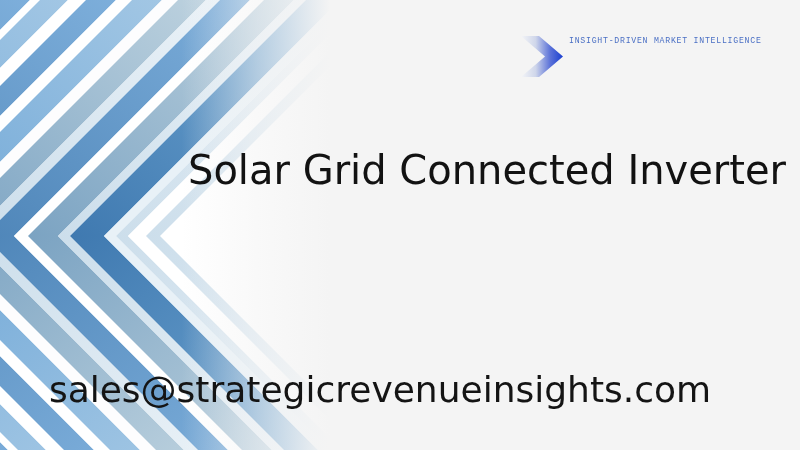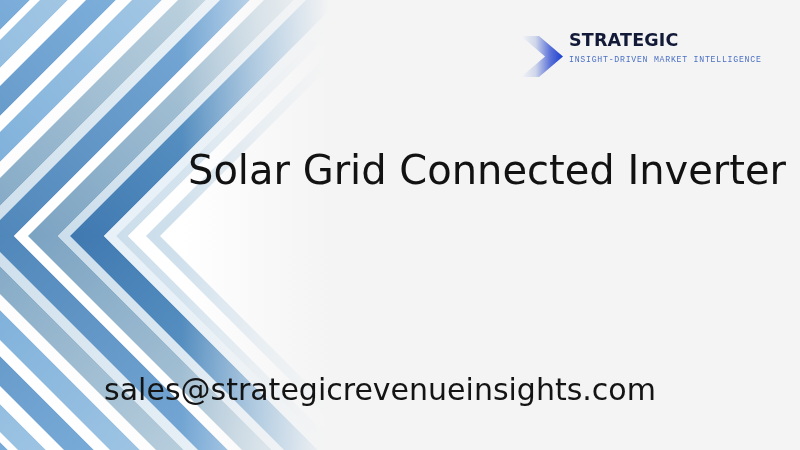--- a/index.html
+++ b/index.html
@@ -84,21 +84,21 @@
     margin: 0;
   }
 
   
   .email {
     position: absolute;
     left: 0;
     top: 371px;
     width: 760px;
     text-align: center;
-    font-size: 30px;
+    font-size: 36px;
     line-height: 38px;
     color: #141414;
     white-space: nowrap;
   }
 </style>
 </head>
 <body>
 
 <div class="slide">
 
@@ -247,21 +247,20 @@
             <stop offset="0" stop-color="#f4f5f7"></stop>
             <stop offset="0.35" stop-color="#cfd6ea"></stop>
             <stop offset="0.7" stop-color="#5a71d8"></stop>
             <stop offset="1" stop-color="#1a3fd0"></stop>
           </linearGradient>
         </defs>
         <path d="M2 3 L20 3 L44 23.5 L20 44 L2 44 L26 23.5 Z" fill="url(#markGrad)"></path>
       </svg>
     </div>
     <div class="logo-text">
-      <div class="logo-name">STRATEGIC</div>
       <div class="logo-tagline">INSIGHT-DRIVEN MARKET INTELLIGENCE</div>
     </div>
   </div>
 
   <h1 class="title">Solar Grid Connected Inverter Market</h1>
 
   <div class="email">sales@strategicrevenueinsights.com</div>
 
 </div>
 

